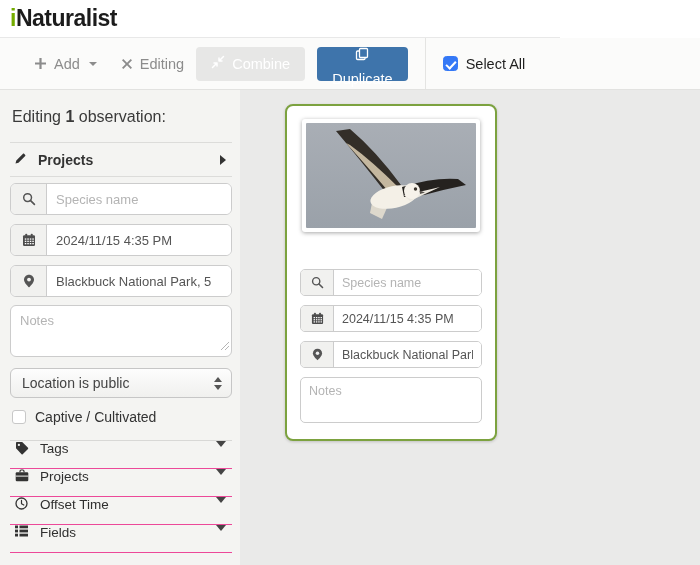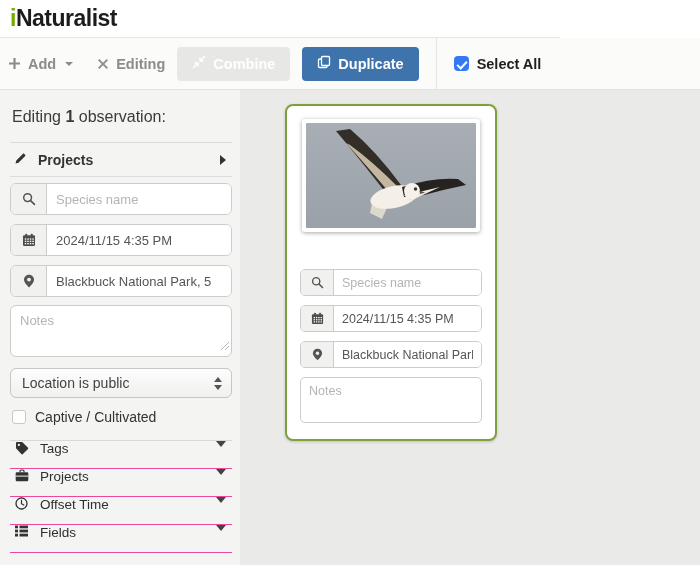--- a/index.html
+++ b/index.html
@@ -7,21 +7,21 @@
   body { font-family:"Liberation Sans", sans-serif; background:#fff; position:relative; }
 
   
   .header { position:absolute; top:0; left:0; width:560px; height:38px; background:#fff;
             border-bottom:1px solid #e8e8e8; display:flex; align-items:center; padding-left:10px; }
   .logo { font-size:23px; font-weight:700; letter-spacing:-0.5px; color:#1c1c1c; }
   .logo .logo-i { color:#74ac00; }
 
   
   .toolbar { position:absolute; top:38px; left:0; width:700px; height:52px; background:#fbfbfa;
-             border-bottom:1px solid #e2e2e0; display:flex; align-items:center; padding-left:8px;font-weight:bold; }
+             border-bottom:1px solid #e2e2e0; display:flex; align-items:center; padding-left:34px; }
   .tool-link { display:flex; align-items:center; gap:7px; color:#8c8c8c; font-size:14.5px; cursor:pointer; }
   .tool-link svg { display:block; }
   .caret-down-sm { width:0; height:0; border-left:4px solid transparent; border-right:4px solid transparent;
                    border-top:4px solid #8c8c8c; margin-left:2px; }
   .btn { height:34px; display:flex; align-items:center; gap:7px; padding:0 15px; border-radius:4px;
          font-size:14.5px; color:#fff; cursor:pointer; border:none; }
   .btn-disabled { background:#e7e7e6; cursor:default; }
   .btn-primary { background:#3e74ab; }
   .toolbar-divider { align-self:stretch; border-left:1px solid #e4e4e2; margin-left:17px; }
   .select-all { display:flex; align-items:center; margin-left:17px; cursor:pointer; }
@@ -121,21 +121,21 @@
       </span>
     <span>Editing</span>
   </div>
   <div class="btn btn-disabled" style="margin-left:12px;">
     <span><svg width="14" height="14" viewBox="0 0 14 14" fill="none" stroke="#fff" stroke-width="1.5" stroke-linecap="round" stroke-linejoin="round">
           <path d="M12.5 1.5 8 6M8 6h3M8 6V3"></path>
           <path d="M1.5 12.5 6 8M6 8H3M6 8v3"></path>
         </svg></span>
     <span>Combine</span>
   </div>
-  <div class="btn btn-primary" style="margin-left:12px;">
+  <div class="btn btn-primary" style="margin-left:12px;flex-direction:column;">
     <span><svg width="14" height="14" viewBox="0 0 14 14" fill="none" stroke="#fff" stroke-width="1.3">
           <rect x="4.5" y="1.5" width="8" height="9" rx="1"></rect>
           <path d="M4.5 4H2.6c-.6 0-1.1.5-1.1 1.1v6.3c0 .6.5 1.1 1.1 1.1h6.3c.6 0 1.1-.5 1.1-1.1v-1"></path>
         </svg></span>
     <span>Duplicate</span>
   </div>
   <div class="toolbar-divider"></div>
   <div class="select-all">
     <span class="checkbox checked"></span>
     <span class="select-all-label">Select All</span>

